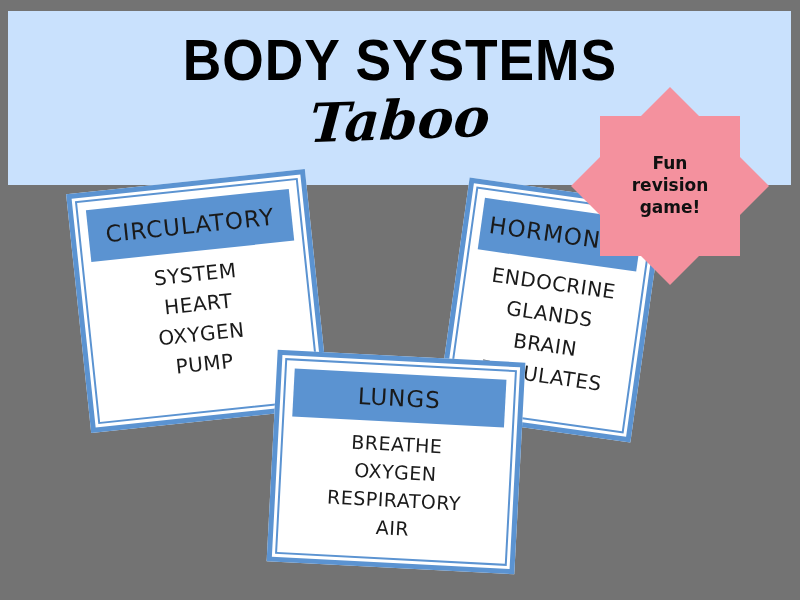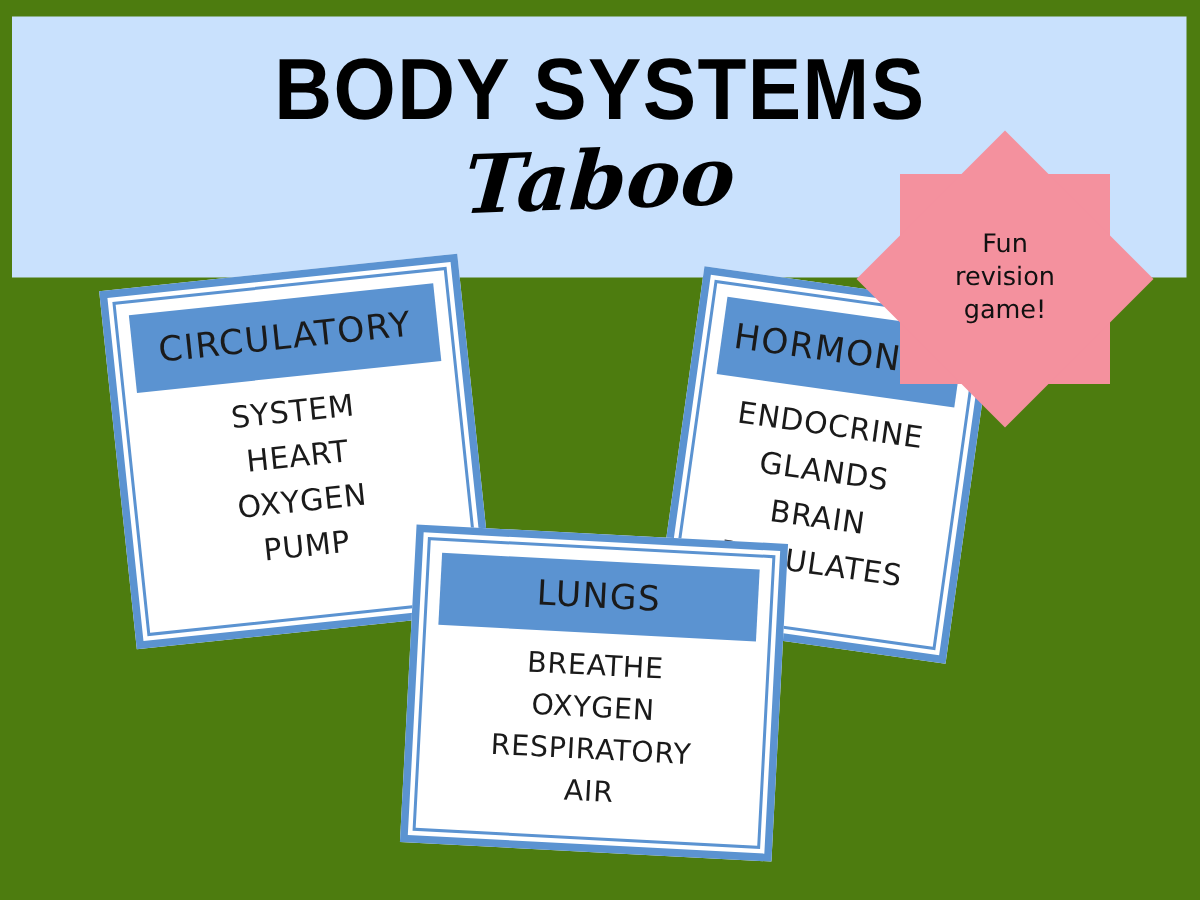--- a/index.html
+++ b/index.html
@@ -12,21 +12,21 @@
     height: 600px;
     background: #ffffff;
     font-family: "Liberation Sans", sans-serif;
     overflow: hidden;
   }
 
   #stage {
     position: relative;
     width: 800px;
     height: 600px;
-    background: #4d7c0f;
+    background: #737373;
     overflow: hidden;
   }
 
   
   .banner {
     position: absolute;
     left: 8px;
     top: 11px;
     width: 783px;
     height: 174px;
@@ -101,20 +101,21 @@
     display: flex;
     flex-direction: column;
     align-items: center;
     justify-content: center;
     font-family: "DejaVu Sans", sans-serif;
     font-size: 17px;
     line-height: 1.28;
     color: #111111;
     text-align: center;
     z-index: 2;
+    font-weight: bold;
   }
 
   
   .card {
     position: absolute;
     background: #ffffff;
     box-sizing: border-box;
     border: 5px solid #5b93d1;
     padding: 3px;
     z-index: 10;

